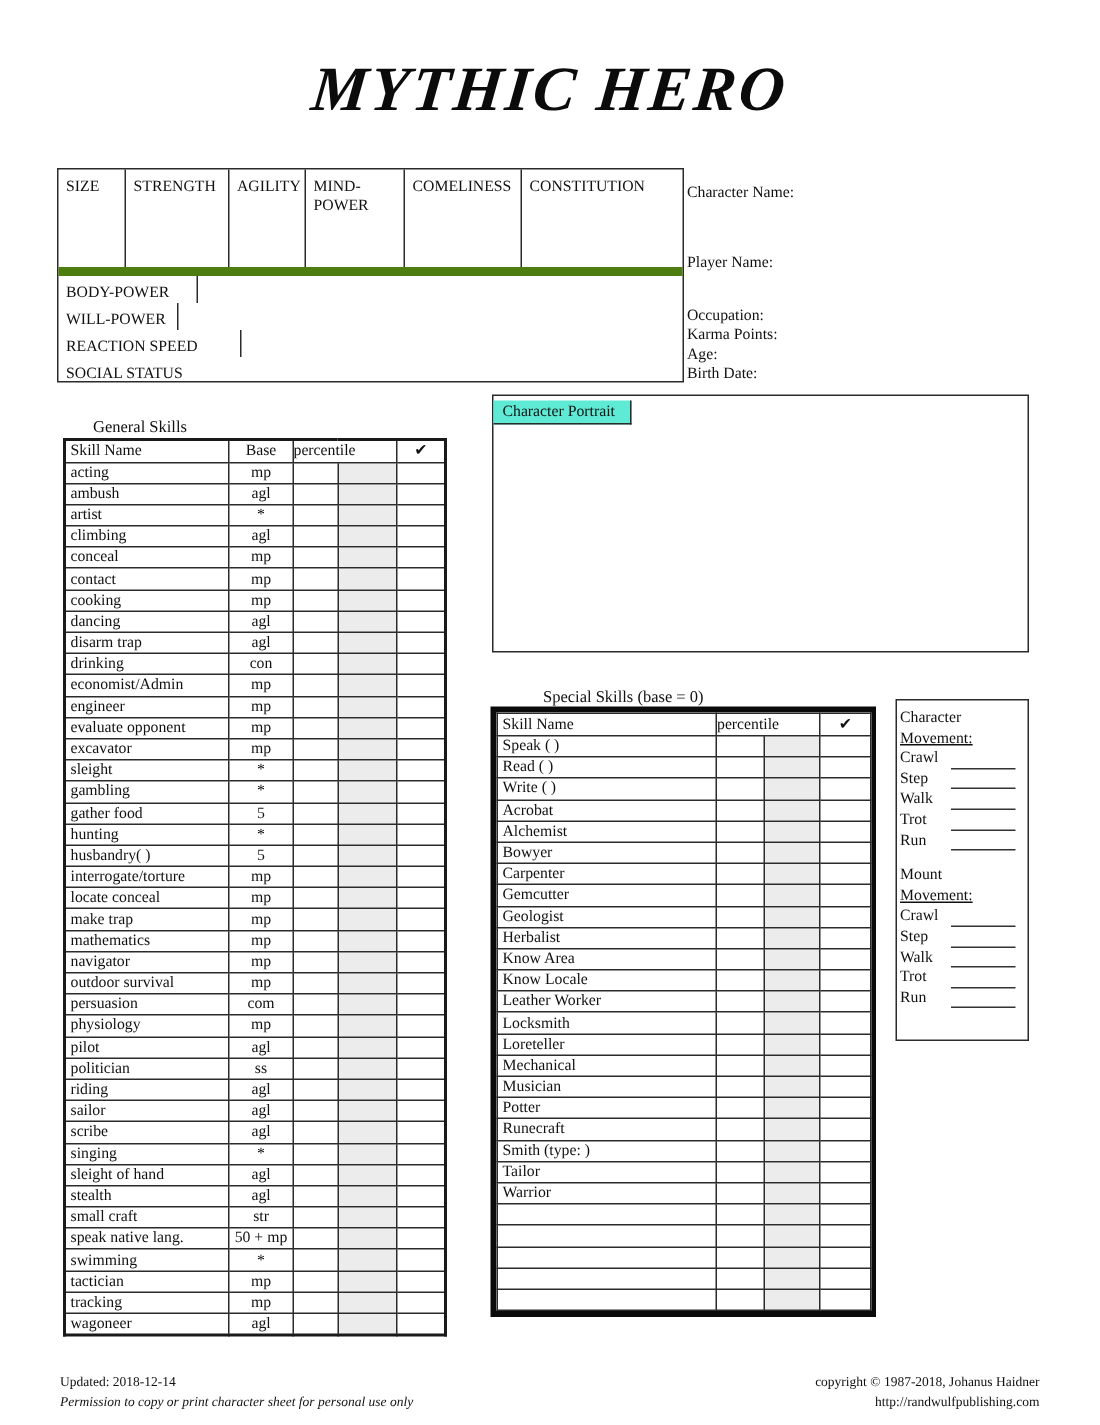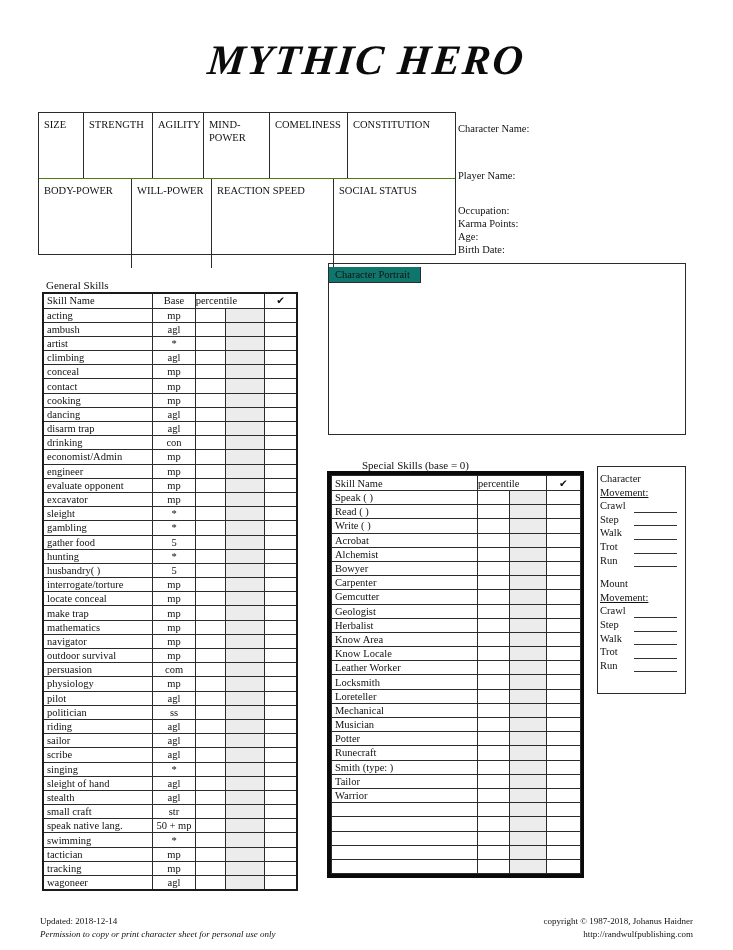--- a/index.html
+++ b/index.html
@@ -26,41 +26,41 @@
     transform: skewX(-6deg);
   }
 
   
   #attr-table {
     position:absolute; left:38px; top:112px;
     width: 418px; height: 143px;
     border: 1px solid #2b2b2b;
   }
   #attr-row1 { display:flex; height:65px; }
-  #attr-row2 { display:flex; height:90px; border-top:1px solid #4d7c0f; }
+  #attr-row2 { display:flex; height:90px; border-top:6px solid #4d7c0f;flex-direction:column; }
   .attr-cell {
     border-right: 1px solid #2b2b2b;
     padding: 5px 4px 0 5px;
     font-size: 10.5px;
     line-height: 13px;
     overflow: hidden;
   }
   .attr-cell:last-child { border-right: none; }
 
   
   #char-info { position:absolute; left:458px; top:122px; width:250px; font-size:10.5px; }
   #char-info .lbl { line-height: 13px; }
   .sp-lg { height: 34px; }
   .sp-md { height: 22px; }
 
   
   .section-label { font-size: 11px; }
 
   
-  #gs-label { position:absolute; left:46px; top:279px; }
+  #gs-label { position:absolute; left:62px; top:279px; }
   #gen-skills {
     position:absolute; left:42px; top:292px;
     width: 256px;
     border: 2px solid #1a1a1a;
     border-collapse: collapse;
   }
   
   #ss-label { position:absolute; left:362px; top:459px; }
   #spec-wrap {
     position:absolute; left:327px; top:471px;
@@ -94,21 +94,21 @@
     position:absolute; left:328px; top:263px;
     width: 358px; height: 172px;
     border: 1px solid #2b2b2b;
   }
   #portrait-label {
     display:inline-block;
     border: 1px solid #2b2b2b;
     border-top:none; border-left:none;
     padding: 2px 10px 2px 6px;
     font-size: 10.5px;
-    background:#0f766e;
+    background:#5eead4;
   }
 
   
   #movement-box {
     position:absolute; left:597px; top:466px;
     width: 89px; height: 228px;
     border: 1px solid #2b2b2b;
     padding: 5px 0 0 2px;
     font-size: 10.5px;
     line-height: 13.6px;

